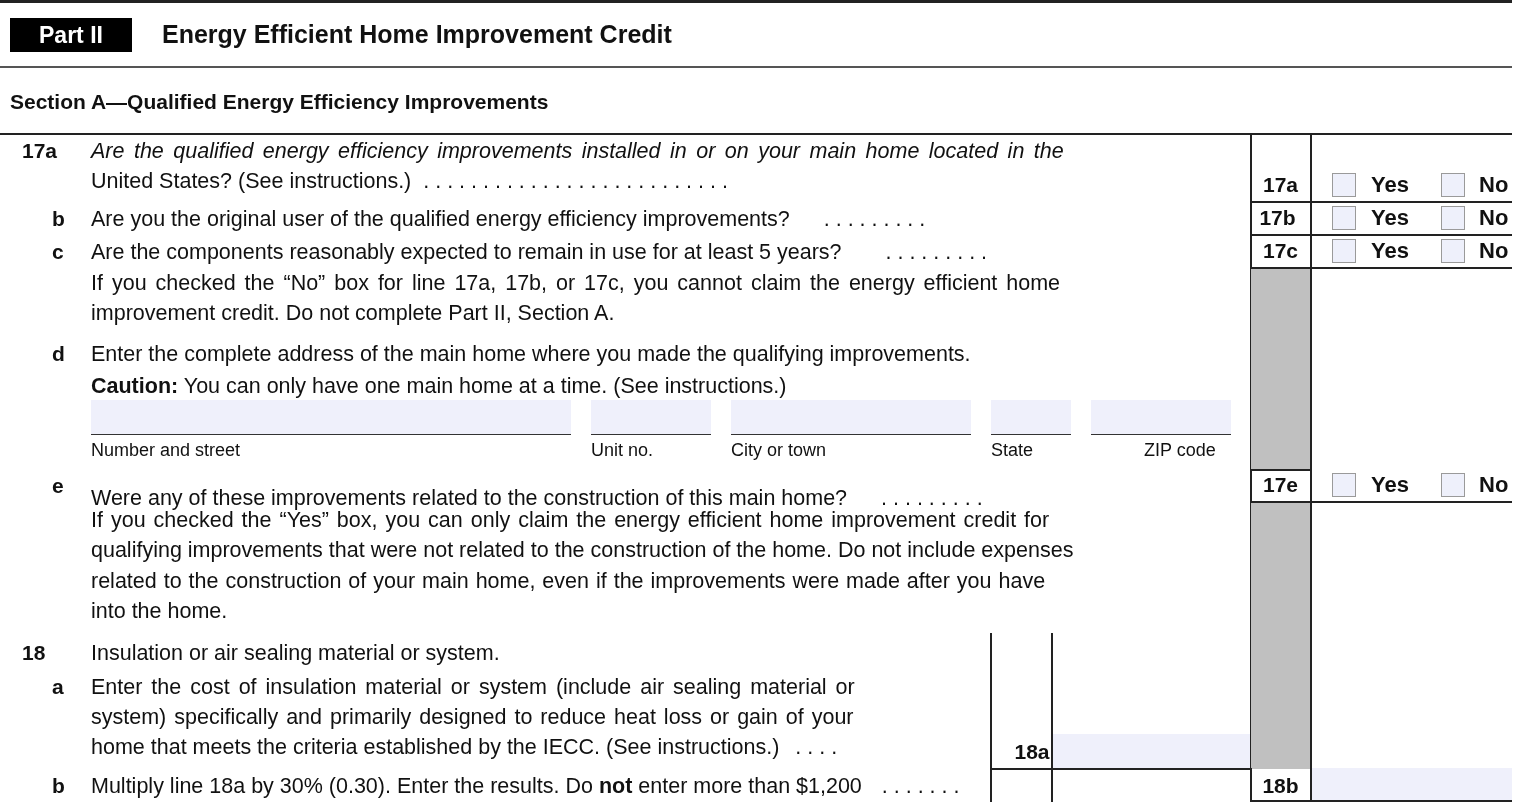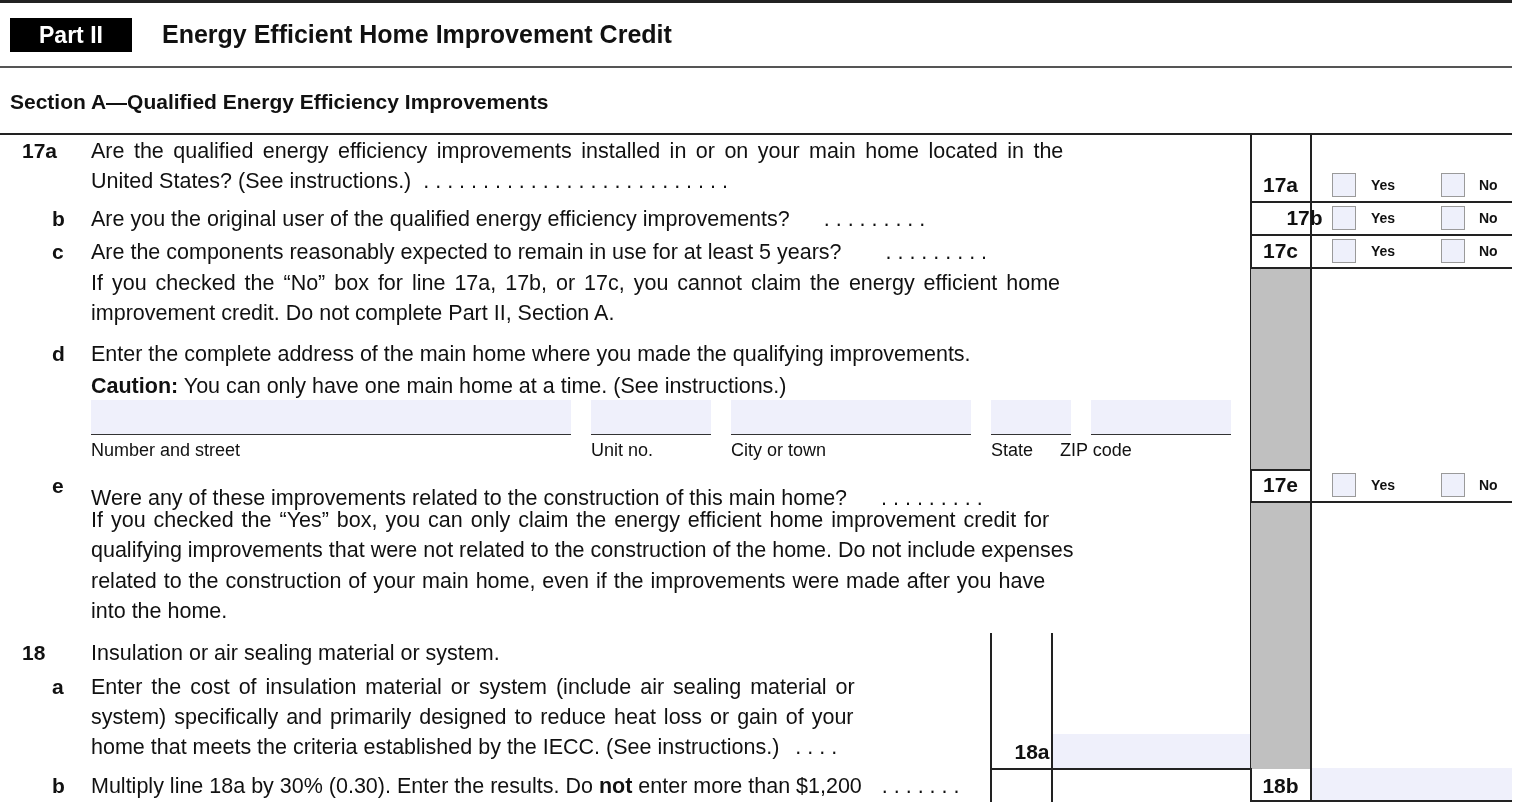--- a/index.html
+++ b/index.html
@@ -10,59 +10,59 @@
   .vr { position: absolute; background: #222; }
   .part-badge { left: 10px; top: 18px; width: 122px; height: 34px; background: #000; color: #fff;
                 font-weight: bold; font-size: 23px; line-height: 34px; text-align: center; }
   .part-title { left: 162px; top: 17px; font-size: 25px; font-weight: bold; line-height: 34px; }
   .section-title { left: 10px; top: 88px; font-size: 21px; font-weight: bold; line-height: 28px; }
   .txt { font-size: 21.5px; line-height: 30px; white-space: nowrap; }
   .lbl { font-weight: bold; font-size: 21px; line-height: 30px; }
   .lineno { font-weight: bold; font-size: 21px; text-align: center; }
   .gray { position: absolute; background: #c0c0c0; }
   .cb { position: absolute; width: 24px; height: 24px; background: #eef0fb; border: 1.5px solid #9a9a9a; box-sizing: border-box; }
-  .yn { position: absolute; font-weight: bold; font-size: 14px; line-height: 30px; }
+  .yn { position: absolute; font-weight: bold; font-size: 22px; line-height: 30px; }
   .field { position: absolute; background: #eff0fb; }
   .caption { position: absolute; font-size: 18px; line-height: 22px; }
   .dots { letter-spacing: 0; }
 </style>
 </head>
 <body>
 
 <div class="hr" style="left:0;top:0;width:1512px;height:3px;"></div>
 <div class="abs part-badge">Part II</div>
 <div class="abs part-title">Energy Efficient Home Improvement Credit</div>
 <div class="hr" style="left:0;top:66px;width:1512px;height:2px;background:#555;"></div>
 <div class="abs section-title">Section A—Qualified Energy Efficiency Improvements</div>
 <div class="hr" style="left:0;top:133px;width:1512px;height:1.5px;"></div>
 
 <div class="vr" style="left:1250px;top:134px;width:1.5px;height:668px;"></div>
 <div class="vr" style="left:1310px;top:134px;width:1.5px;height:668px;"></div>
 <div class="gray" style="left:1251px;top:268px;width:59px;height:201px;"></div>
 <div class="gray" style="left:1251px;top:503px;width:59px;height:266px;"></div>
 
 <div class="abs lbl" style="left:22px;top:136px;">17a</div>
-<div class="abs txt" style="left:91px;top:136px;word-spacing:3.5px;">Are the qualified energy efficiency improvements installed in or on your main home located in the</div>
+<div class="abs txt" style="left:91px;top:136px;word-spacing:3.5px;font-style:italic;">Are the qualified energy efficiency improvements installed in or on your main home located in the</div>
 <div class="abs txt" style="left:91px;top:166px;">
   <span>United States? (See instructions.)</span>
   <span class="dots" style="margin-left:6px;">.   .   .   .   .   .   .   .   .   .   .   .   .   .   .   .   .   .   .   .   .   .   .   .   .   .</span>
 </div>
 <div class="abs lineno" style="left:1251px;top:170px;width:59px;line-height:30px;">17a</div>
 <div class="cb" style="left:1332px;top:173px;"></div>
 <div class="yn" style="left:1371px;top:170px;">Yes</div>
 <div class="cb" style="left:1441px;top:173px;"></div>
 <div class="yn" style="left:1479px;top:170px;">No</div>
 <div class="hr" style="left:1250px;top:201px;width:262px;height:1.5px;"></div>
 
 <div class="abs lbl" style="left:52px;top:204px;">b</div>
 <div class="abs txt" style="left:91px;top:204px;">
   <span>Are you the original user of the qualified energy efficiency improvements?</span>
   <span class="dots" style="margin-left:28px;">.   .   .   .   .   .   .   .   .</span>
 </div>
-<div class="abs lineno" style="left:1278px;top:203px;width:53px;line-height:30px;">17b</div>
+<div class="abs lineno" style="left:1251px;top:203px;width:53px;line-height:30px;">17b</div>
 <div class="cb" style="left:1332px;top:206px;"></div>
 <div class="yn" style="left:1371px;top:203px;">Yes</div>
 <div class="cb" style="left:1441px;top:206px;"></div>
 <div class="yn" style="left:1479px;top:203px;">No</div>
 <div class="hr" style="left:1250px;top:234px;width:262px;height:1.5px;"></div>
 
 <div class="abs lbl" style="left:52px;top:237px;">c</div>
 <div class="abs txt" style="left:91px;top:237px;">
   <span>Are the components reasonably expected to remain in use for at least 5 years?</span>
   <span class="dots" style="margin-left:38px;">.   .   .   .   .   .   .   .   .</span>
@@ -85,21 +85,21 @@
 <div class="field" style="left:91px;top:400px;width:480px;height:34px;border-bottom:1.5px solid #333;"></div>
 <div class="field" style="left:591px;top:400px;width:120px;height:34px;border-bottom:1.5px solid #333;"></div>
 <div class="field" style="left:731px;top:400px;width:240px;height:34px;border-bottom:1.5px solid #333;"></div>
 <div class="field" style="left:991px;top:400px;width:80px;height:34px;border-bottom:1.5px solid #333;"></div>
 <div class="field" style="left:1091px;top:400px;width:140px;height:34px;border-bottom:1.5px solid #333;"></div>
 
 <div class="caption" style="left:91px;top:439px;">Number and street</div>
 <div class="caption" style="left:591px;top:439px;">Unit no.</div>
 <div class="caption" style="left:731px;top:439px;">City or town</div>
 <div class="caption" style="left:991px;top:439px;">State</div>
-<div class="caption" style="left:1060px;top:439px;">ZIP code</div>
+<div class="caption" style="left:1144px;top:439px;">ZIP code</div>
 
 <div class="hr" style="left:1250px;top:469px;width:61px;height:1.5px;"></div>
 <div class="abs lbl" style="left:52px;top:471px;">e</div>
 <div class="abs txt" style="left:91px;top:471px;margin-top:12px;">
   <span>Were any of these improvements related to the construction of this main home?</span>
   <span class="dots" style="margin-left:28px;">.   .   .   .   .   .   .   .   .</span>
 </div>
 <div class="abs lineno" style="left:1251px;top:470px;width:59px;line-height:30px;">17e</div>
 <div class="cb" style="left:1332px;top:473px;"></div>
 <div class="yn" style="left:1371px;top:470px;">Yes</div>

